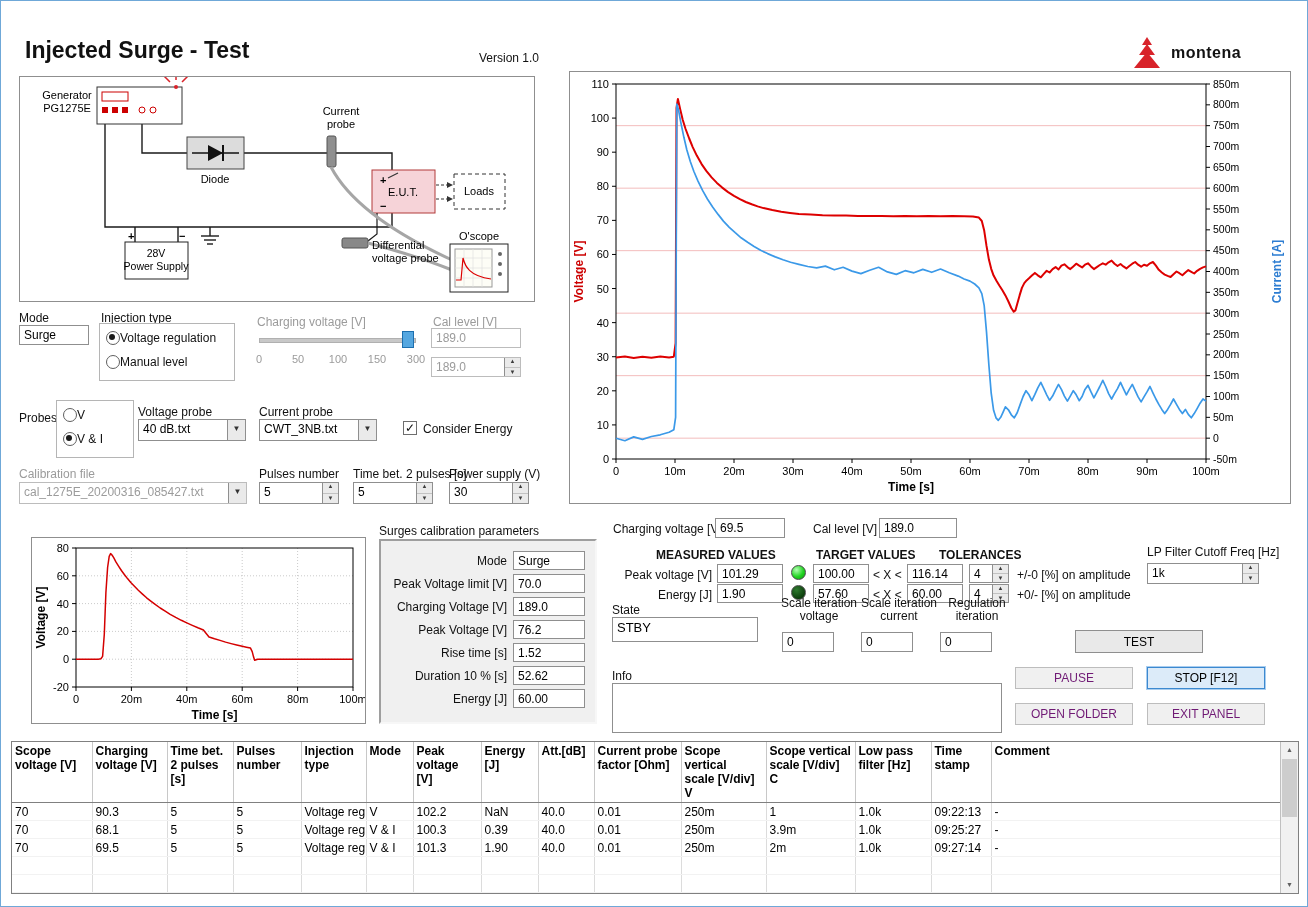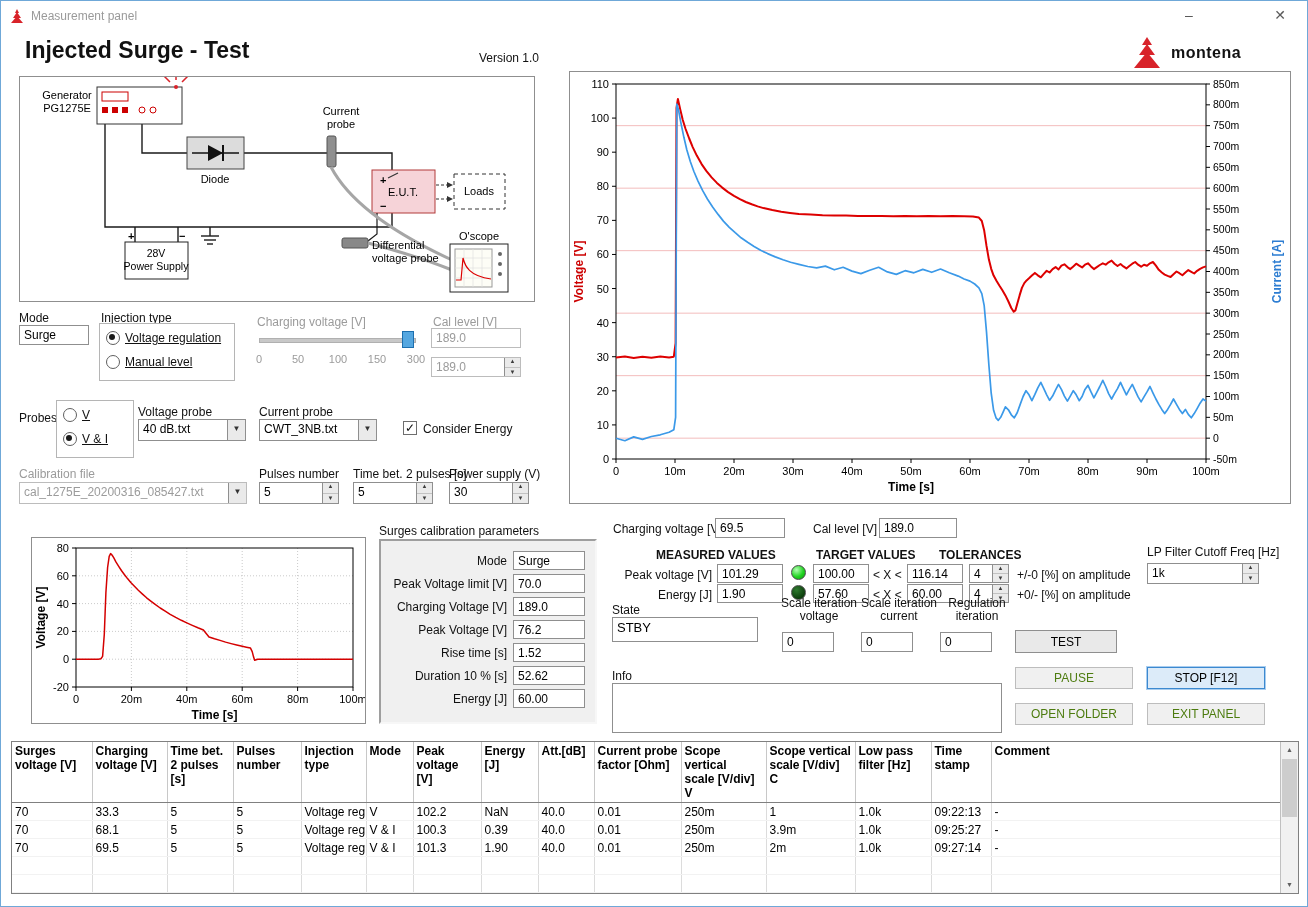--- a/index.html
+++ b/index.html
@@ -13,38 +13,38 @@
   .abs{position:absolute;}
   .lbl{position:absolute;font-size:12px;color:#111;white-space:nowrap;}
   .lbl.dis{color:#9b9b9b;}
   .lbl.b{font-weight:bold;}
   .ra{text-align:right;}
   .ctr{text-align:center;white-space:normal;line-height:13px;}
   .vbox{position:absolute;box-sizing:border-box;border:1px solid #8f8f8f;background:#fff;
         font-size:12px;color:#000;padding:2px 4px;overflow:hidden;white-space:nowrap;}
   .vbox.dis{color:#9b9b9b;border-color:#bcbcbc;}
   .group{position:absolute;border:1px solid #b5b5b5;background:#fff;box-sizing:border-box;}
-  .radio{position:absolute;display:flex;align-items:center;gap:5px;font-size:12px;color:#111;text-decoration:underline;}
+  .radio{position:absolute;display:flex;align-items:center;font-size:12px;color:#111;}
   .radio .rb{width:12px;height:12px;border:1px solid #5f5f5f;border-radius:50%;background:#fff;
              position:relative;flex:none;}
   .radio.checked .rb::after{content:"";position:absolute;left:2px;top:2px;width:6px;height:6px;
              border-radius:50%;background:#1a1a1a;}
   .cb{position:absolute;width:14px;height:14px;border:1px solid #6e6e6e;background:#fff;
       font-size:12px;line-height:13px;text-align:center;color:#111;box-sizing:border-box;}
   .spin{padding-right:18px;}
   .spin-btns{position:absolute;right:0;top:-1px;bottom:-1px;width:15px;border-left:1px solid #8f8f8f;
              display:flex;flex-direction:column;background:#eaeaea;}
   .spin-btns span{flex:1;font-size:6px;line-height:9px;text-align:center;color:#3c3c3c;}
   .spin-btns span:first-child{border-bottom:1px solid #c2c2c2;}
   .dd{padding-right:36px;}
   .dd-btn{position:absolute;right:0;top:-1px;bottom:-1px;width:17px;background:#eaeaea;
           border-left:1px solid #8f8f8f;font-size:8px;color:#333;text-align:center;line-height:20px;}
   .btn{position:absolute;box-sizing:border-box;border:1px solid #8f8f8f;background:#e9e9e9;
        font-size:12px;color:#000;display:flex;align-items:center;justify-content:center;}
-  .btn.disabled{color:#4d7c0f;border-color:#bdbdbd;background:#f0f0f0;}
+  .btn.disabled{color:#701a75;border-color:#bdbdbd;background:#f0f0f0;}
   .btn.focus{background:#dcebf9;border:1px solid #3c89d0;box-shadow:0 0 0 1px #a9cdef;}
   .led{width:15px;height:15px;border-radius:50%;border:1px solid #4a4a4a;display:inline-block;box-sizing:border-box;}
   .led.on{background:radial-gradient(circle at 35% 30%,#b2ffb2,#22d422 55%,#0c9c0c);}
   .led.off{background:radial-gradient(circle at 35% 30%,#2f7a2f,#0d3f0d 70%);}
   .chart{position:absolute;background:#fff;border:1px solid #8f8f8f;box-sizing:border-box;}
   .calpanel{position:absolute;background:#f0f0f0;box-sizing:border-box;
             border:2px solid;border-color:#9e9e9e #f7f7f7 #f7f7f7 #9e9e9e;}
   .slider{position:absolute;}
   .slider .track{position:absolute;left:0;right:0;top:7px;height:3px;background:#c8c8c8;border:1px solid #b0b0b0;}
   .slider .handle{position:absolute;top:0;width:10px;height:15px;background:#55a7e0;border:1px solid #1d6fae;}
@@ -57,30 +57,20 @@
   .vscroll{position:absolute;right:0;top:0;bottom:0;width:17px;background:#f1f1f1;border-left:1px solid #c0c0c0;}
   .sb-arrow{position:absolute;left:0;right:0;height:16px;font-size:7px;color:#606060;text-align:center;line-height:16px;}
   .sb-thumb{position:absolute;left:1px;right:1px;top:17px;height:58px;background:#cdcdcd;}
   .diagram{position:absolute;border:1px solid #8f8f8f;background:#fff;box-sizing:border-box;text-align:right;}
   .diagram svg text{font-family:"Liberation Sans",sans-serif;}
 </style>
 </head>
 <body>
 
 <div class="win">
-  <div class="titlebar">
-    <svg class="abs" style="left:8px;top:7px" width="16" height="16" viewBox="0 0 16 16">
-      <polygon points="8,1 10,5 6,5" fill="#d8232a"></polygon>
-        <polygon points="8,4 12,10 4,10" fill="#d8232a"></polygon>
-        <polygon points="8,8 14,15 2,15" fill="#d8232a"></polygon>
-    </svg>
-    <span class="title-text">Measurement panel</span>
-    <span class="cap-btn" style="right:95px">–</span>
-    <span class="cap-btn" style="right:4px">✕</span>
-  </div>
 
   <div class="root">
 
     <div class="lbl b" style="left:24px;top:6px;font-size:23px">Injected Surge - Test</div>
     <div class="lbl" style="left:478px;top:20px">Version 1.0</div>
     <svg class="abs" style="left:1126px;top:5px" width="40" height="36" viewBox="0 0 40 36">
       <polygon points="20,1 25,9 15,9" fill="#d8232a"></polygon>
         <polygon points="20,8 28,19 12,19" fill="#d8232a"></polygon>
         <polygon points="20,16 33,32 7,32" fill="#d8232a"></polygon>
     </svg>
@@ -484,21 +474,21 @@
     <div class="lbl ctr" style="left:776px;top:566px;width:84px">Scale iteration voltage</div>
     <div class="vbox" style="left:781px;top:601px;width:52px;height:20px">0</div>
     <div class="lbl ctr" style="left:856px;top:566px;width:84px">Scale iteration current</div>
     <div class="vbox" style="left:860px;top:601px;width:52px;height:20px">0</div>
     <div class="lbl ctr" style="left:936px;top:566px;width:80px">Regulation iteration</div>
     <div class="vbox" style="left:939px;top:601px;width:52px;height:20px">0</div>
 
     <div class="lbl" style="left:611px;top:638px">Info</div>
     <div class="vbox" style="left:611px;top:652px;width:390px;height:50px"></div>
 
-    <div class="btn" style="left:1014px;top:599px;width:102px;height:23px">TEST</div>
+    <div class="btn" style="left:1074px;top:599px;width:128px;height:23px">TEST</div>
     <div class="btn disabled" style="left:1014px;top:636px;width:118px;height:22px">PAUSE</div>
     <div class="btn focus" style="left:1146px;top:636px;width:118px;height:22px">STOP [F12]</div>
     <div class="btn disabled" style="left:1014px;top:672px;width:118px;height:22px">OPEN FOLDER</div>
     <div class="btn disabled" style="left:1146px;top:672px;width:118px;height:22px">EXIT PANEL</div>
 
     <div class="tablewrap" style="left:10px;top:710px;width:1288px;height:153px">
       <table id="results-table" style="width:1269px">
           <colgroup>
             <col style="width: 80px;">
             <col style="width: 75px;">
@@ -511,21 +501,21 @@
             <col style="width: 56px;">
             <col style="width: 87px;">
             <col style="width: 85px;">
             <col style="width: 89px;">
             <col style="width: 76px;">
             <col style="width: 60px;">
             <col style="width: 290px;">
           </colgroup>
           <thead>
             <tr>
-              <th>Surges
+              <th>Scope
 voltage [V]</th>
               <th>Charging
 voltage [V]</th>
               <th>Time bet.
 2 pulses [s]</th>
               <th>Pulses
 number</th>
               <th>Injection
 type</th>
               <th>Mode</th>
@@ -543,21 +533,21 @@
               <th>Low pass
 filter [Hz]</th>
               <th>Time
 stamp</th>
               <th>Comment</th>
             </tr>
           </thead>
           <tbody>
             <tr>
               <td>70</td>
-              <td>33.3</td>
+              <td>90.3</td>
               <td>5</td>
               <td>5</td>
               <td>Voltage reg.</td>
               <td>V</td>
               <td>102.2</td>
               <td>NaN</td>
               <td>40.0</td>
               <td>0.01</td>
               <td>250m</td>
               <td>1</td>

